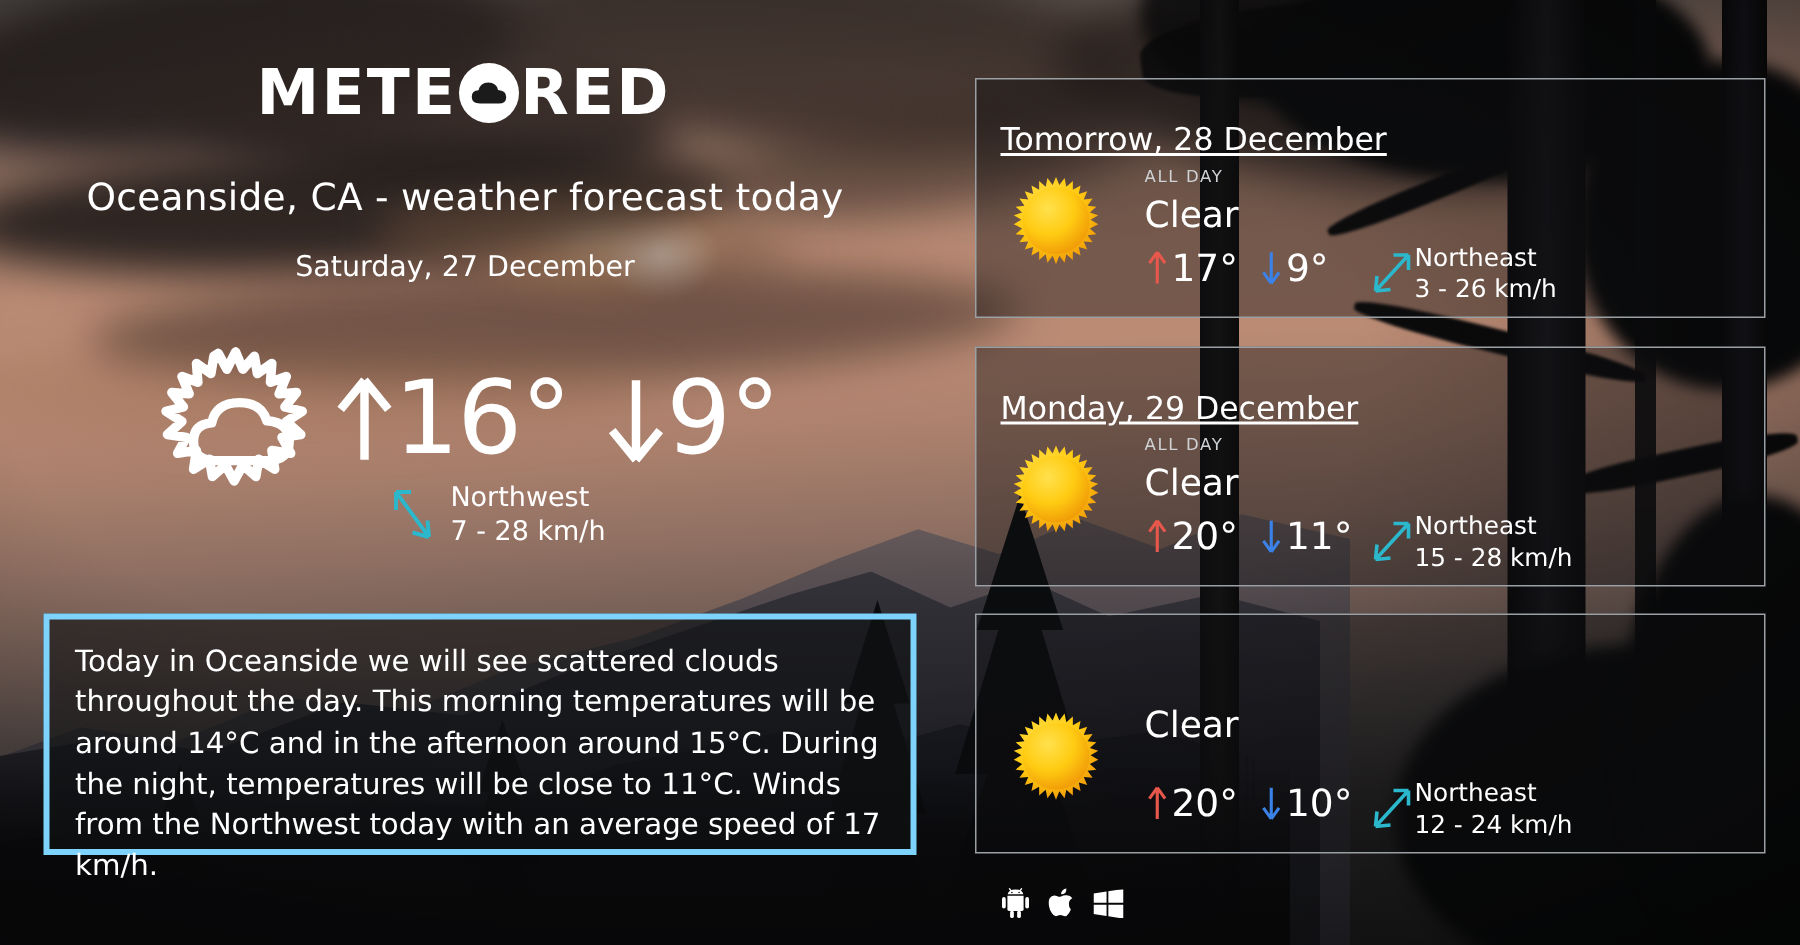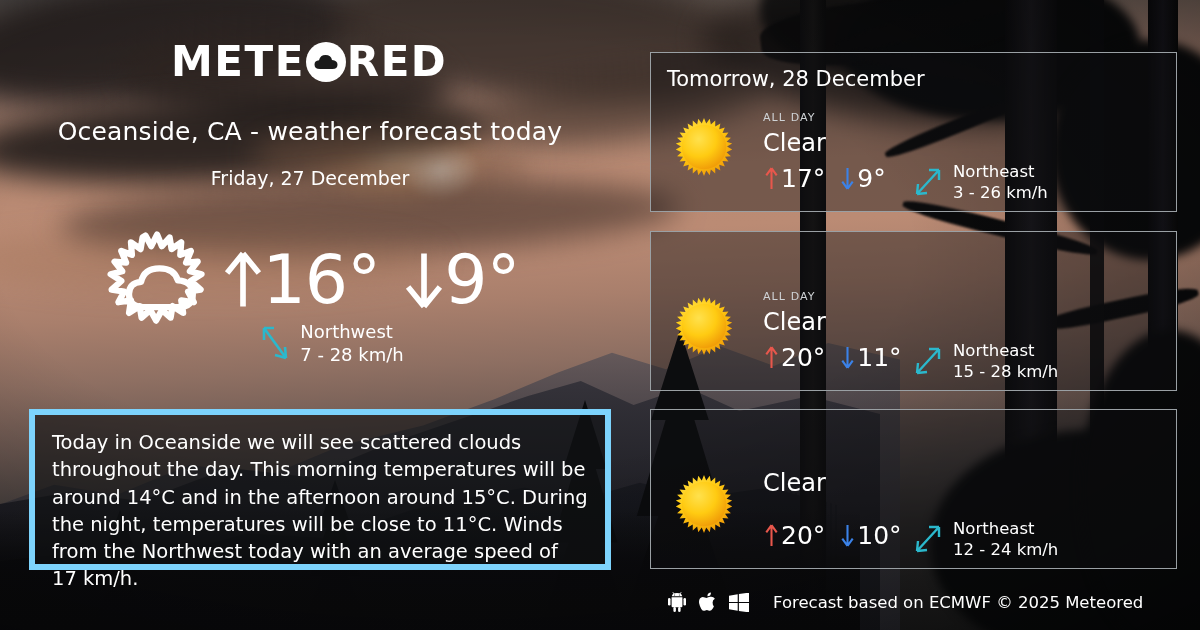--- a/index.html
+++ b/index.html
@@ -158,57 +158,57 @@
     position:absolute; left:0; top:320px; width:620px;
     display:flex; align-items:center; justify-content:center; gap:8px;
     padding-left:42px;
   }
   .cur-wind .windarrow { width:34px; height:38px; flex:none; }
   .cur-wind .wtxt { font-size:18px; color:#fff; line-height:1.28; }
 
   
   .desc-box {
     position:absolute; left:29px; top:409px; width:582px; height:161px;
-    border:6px solid #7dd3fc;
+    border:4px solid #7dd3fc;
     background:rgba(16,17,19,.62);
     padding:14px 17px 0 17px;
   }
   .desc-box p {
     font-size:19.5px; line-height:1.4; color:#fff;
   }
 
   
   .cards { position:absolute; left:650px; top:0; width:530px; }
   .card {
     position:absolute; left:0; width:527px; height:160px;
     border:1px solid #9aa0a4;
     background:rgba(14,15,17,.40);
   }
   .card.c-0 { top:52px; }
   .card.c-1 { top:231px; }
   .card.c-2 { top:409px; }
   .card-date {
-    position:absolute; left:16px; top:14px;
-    font-size:21px; color:#fff;
+    position:absolute; left:16px; top:28px;
+    font-size:21px; color:#fff;text-decoration:underline;
   }
   .card-sun { position:absolute; left:22px; top:64px; width:62px; height:62px; }
   .card-cond { position:absolute; left:112px; top:57px; }
   .card-allday {
     font-size:11px; color:#cfd3d6; letter-spacing:1.1px; line-height:1.5;
   }
   .card-desc { font-size:24px; color:#fff; line-height:1.4; }
   .card-temps {
     position:absolute; left:112px; top:113px;
     display:flex; align-items:center; gap:14px;
   }
   .card-temp { display:flex; align-items:center; font-size:25px; color:#fff; line-height:1; }
   .card-temp .arw { width:17px; height:25px; flex:none; margin-right:1px; }
   .card-wind {
     position:absolute; left:262px; top:108px;
-    display:flex; align-items:center; gap:10px;
+    display:flex; align-items:center; 
   }
   .card-wind .windarrow { width:30px; height:32px; flex:none; }
   .card-wind .wtxt { font-size:16.5px; color:#fff; line-height:1.3; }
 
   
   .footer {
     position:absolute; left:668px; top:592px;
     display:flex; align-items:center; gap:12px;
   }
   .footer .os-icons { display:flex; align-items:center; gap:13px; }
@@ -268,21 +268,21 @@
     <span>METE</span>
     <span class="o-badge">
       <svg viewBox="0 0 26 20" aria-hidden="true">
         <path d="M7 17 Q1.5 17 1.5 12.5 Q1.5 8.5 6 8.2 Q7.2 3 12.5 3 Q18 3 19 8 Q24.5 8.4 24.5 12.8 Q24.5 17 19.5 17 Z" fill="#1b1b1b"></path>
       </svg>
     </span>
     <span>RED</span>
   </div>
 
   <div class="city-title">Oceanside, CA - weather forecast today</div>
-  <div class="today-date">Friday, 27 December</div>
+  <div class="today-date">Saturday, 27 December</div>
 
   <div class="cur-row">
     <svg class="cur-icon" viewBox="0 0 120 120">
 
       <path d="M46 14 L52 25 L58 13 L63 25 L71 16 L73 28 L83 21 L82 34 L93 30 L88 42 L100 41 L92 51 L104 54 L93 61 L103 70 L90 72 L96 83 L83 81 L85 94 L74 87 L72 99 L63 91 L57 102 L51 91 L42 99 L40 87 L29 94 L31 81 L18 83 L24 72 L11 70 L21 61 L10 54 L22 51 L14 41 L26 42 L21 30 L32 34 L31 21 L41 28 L43 16 Z" fill="none" stroke="#fff" stroke-width="6.5" stroke-linejoin="round"></path>
 
       <path d="M44 88 Q29 88 29 74.5 Q29 63 41.5 62 Q44.5 48 60.5 48 Q76 48 79.5 60.5 Q95 61.5 95 74.5 Q95 88 80 88 Z" fill="none" stroke="#fff" stroke-width="6.5" stroke-linejoin="round"></path>
     </svg>
 
     <div class="cur-temps">
@@ -353,20 +353,21 @@
           <path d="M26 4 L26 14 M26 4 L16 4 M26 4 L4 28 M4 28 L5 18 M4 28 L14 27" fill="none" stroke="#2bb8cc" stroke-width="2.4"></path>
         </svg>
         <div class="wtxt">
           <div>Northeast</div>
           <div>3 - 26 km/h</div>
         </div>
       </div>
     </div>
 
     <div class="card c-1">
+      <div class="card-date">Monday, 29 December</div>
       <svg class="card-sun" viewBox="0 0 64 64">
         <defs>
             <radialGradient id="sg1" cx="38%" cy="32%" r="72%">
           <stop offset="0%" stop-color="#ffe14d"></stop>
               <stop offset="55%" stop-color="#ffcb12"></stop>
               <stop offset="100%" stop-color="#f09a07"></stop>
         </radialGradient>
           </defs>
         <path d="M32 1 L34.3 6.6 L37.9 1.8 L39.1 7.7 L43.6 3.7 L43.6 9.8 L48.9 6.8 L47.7 12.7 L53.5 10.9 L51.1 16.5 L57.2 15.9 L53.7 20.8 L59.8 21.5 L55.3 25.5 L61.1 27.4 L55.8 30.4 L61.1 33.5 L55.3 36.4 L59.8 40.4 L53.7 41.1 L57.2 46 L51.1 45.4 L53.5 51 L47.7 49.2 L48.9 55.1 L43.6 52.1 L43.6 58.2 L39.1 54.2 L37.9 60.1 L34.3 55.3 L32 61 L29.7 55.3 L26.1 60.1 L24.9 54.2 L20.4 58.2 L20.4 52.1 L15.1 55.1 L16.3 49.2 L10.5 51 L12.9 45.4 L6.8 46 L10.3 41.1 L4.2 40.4 L8.7 36.4 L2.9 33.5 L8.2 30.4 L2.9 27.4 L8.7 25.5 L4.2 21.5 L10.3 20.8 L6.8 15.9 L12.9 16.5 L10.5 10.9 L16.3 12.7 L15.1 6.8 L20.4 9.8 L20.4 3.7 L24.9 7.7 L26.1 1.8 L29.7 6.6 Z" fill="url(#sg1)"></path>
         <circle cx="32" cy="31" r="23" fill="url(#sg1)"></circle>
@@ -459,16 +460,15 @@
         <path d="M13.6 10.6 Q13.6 7.9 15.9 6.8 Q14.6 4.9 12.2 4.8 Q10 4.6 8.7 5.5 Q7.9 5.9 7.4 5.9 Q6.8 5.9 5.9 5.5 Q4.8 5 3.8 5 Q2 5.1 0.9 6.6 Q-0.4 8.4 0.2 11.6 Q0.7 14.4 2.3 16.9 Q3.5 18.8 4.9 18.8 Q5.6 18.8 6.3 18.4 Q7.1 18 7.9 18 Q8.7 18 9.4 18.4 Q10.2 18.8 10.9 18.8 Q12.3 18.8 13.6 16.8 Q14.5 15.5 14.9 14.3 Q13.6 13.3 13.6 10.6 Z" fill="#fff"></path>
         <path d="M11.1 3.4 Q12.1 2.1 11.9 0.4 Q10.4 0.5 9.3 1.6 Q8.3 2.7 8.4 4.2 Q9.9 4.3 11.1 3.4 Z" fill="#fff"></path>
       </svg>
       <svg width="20" height="19" viewBox="0 0 20 19">
         <path d="M0 2.7 L8.7 1.3 L8.7 8.9 L0 8.9 Z" fill="#fff"></path>
         <path d="M9.9 1.1 L20 -0.4 L20 8.9 L9.9 8.9 Z" fill="#fff"></path>
         <path d="M0 10.1 L8.7 10.1 L8.7 17.7 L0 16.3 Z" fill="#fff"></path>
         <path d="M9.9 10.1 L20 10.1 L20 19.4 L9.9 17.9 Z" fill="#fff"></path>
       </svg>
     </div>
-    <div class="credit">Forecast based on ECMWF © 2025 Meteored</div>
   </div>
 
 </div>
 
 </body></html>

